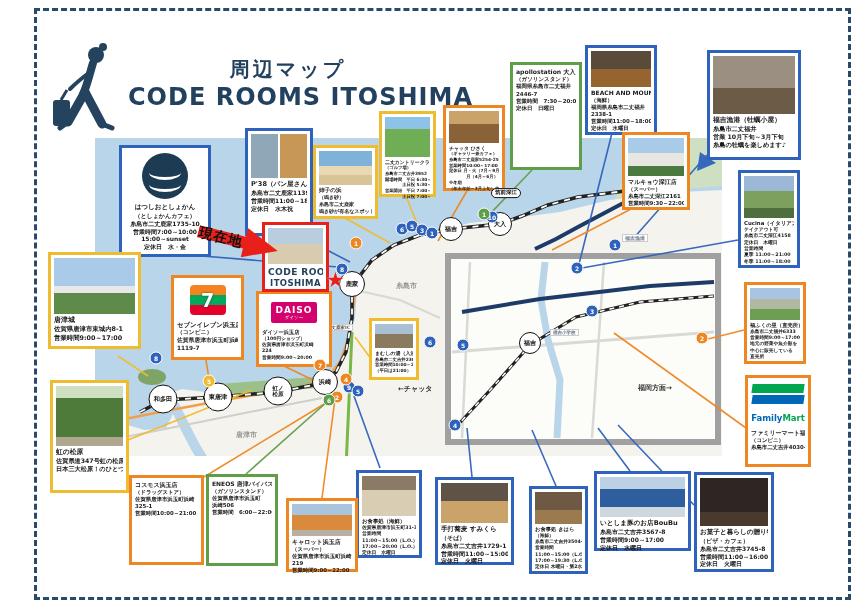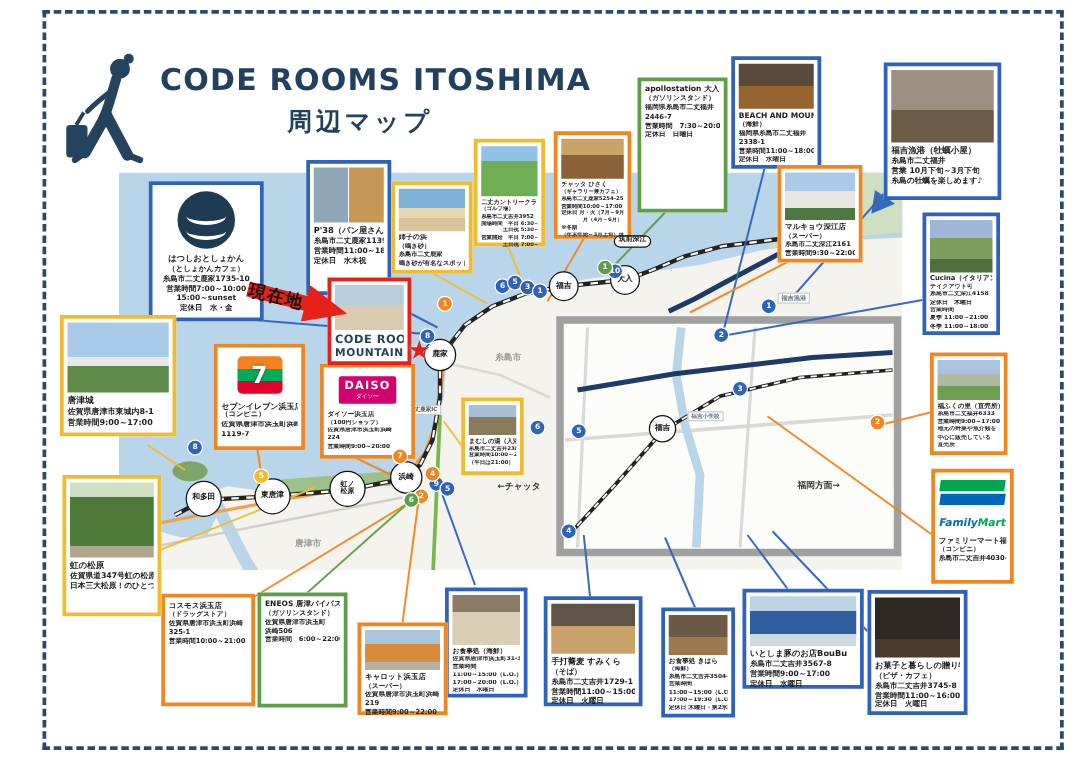--- a/index.html
+++ b/index.html
@@ -24,21 +24,21 @@
   .seven-box{position:relative;width:36px;height:30px;border-radius:4px;background:linear-gradient(180deg,#f58220 0 33%,#00a95c 33% 66%,#e4002b 66%);display:flex;align-items:center;justify-content:center;}
   .seven-box span{color:#fff;font-size:19px;font-weight:900;text-shadow:0 0 2px #064a2c;}
   .daiso-box{background:#d4006e;padding:3px 5px;display:flex;flex-direction:column;align-items:center;border-radius:2px;}
   .daiso-box .main{color:#fff;font-size:9px;font-weight:900;letter-spacing:1px;}
   .daiso-box .sub{color:#fff;font-size:4.5px;}
   .eneos-circle{position:relative;width:36px;height:36px;border-radius:50%;background:radial-gradient(circle at 35% 35%,#ffb400,#e94e1b);display:flex;align-items:center;justify-content:center;}
   .eneos-circle span{color:#fff;font-size:8.5px;font-weight:900;font-style:italic;letter-spacing:.5px;}
   .apollo-wing{width:28px;height:12px;background:linear-gradient(105deg,transparent 0 12%,#e50012 12% 40%,transparent 40% 55%,#e50012 55% 88%,transparent 88%);border-radius:2px;}
   .apollo-word{color:#e50012;font-size:7.5px;font-weight:900;}
   .fm-bar{width:52px;height:9px;transform:skewX(-8deg);}
-  .fm-word{font-size:8.5px;font-weight:900;font-style:italic;}
+  .fm-word{font-size:8.5px;font-weight:900;}
   .cosmos-sub{color:#e6007e;font-size:5px;font-weight:900;font-style:italic;white-space:nowrap;}
   .cosmos-main{background:#e6007e;border-radius:5px;padding:2px 7px;color:#fff;font-size:12px;font-weight:900;letter-spacing:1px;}
   
   .station{position:absolute;transform:translate(-50%,-50%);background:#fff;border:1.6px solid #111;border-radius:50%;display:flex;align-items:center;justify-content:center;font-weight:700;color:#111;z-index:6;text-align:center;white-space:pre-line;line-height:1.05;}
   .station.pill{border-radius:6px;padding:1px 3px;}
   .marker{position:absolute;width:11px;height:11px;border-radius:50%;transform:translate(-50%,-50%);border:1px solid #fff;color:#fff;font-size:6px;font-weight:700;display:flex;align-items:center;justify-content:center;z-index:6;}
   .maplabel{position:absolute;font-weight:700;z-index:3;white-space:nowrap;}
   
   #genzaichi{position:absolute;left:197px;top:226px;width:82px;height:30px;transform:rotate(14deg);z-index:8;}
   #genzaichi .arrow{position:absolute;inset:0;background:#e7211a;clip-path:polygon(0% 30%,58% 30%,58% 0%,100% 50%,58% 100%,58% 70%,0% 70%);}
@@ -126,22 +126,22 @@
     <path d="M40,30 C32,36 26,41 20,47" stroke="#24435f" stroke-width="4" fill="none" stroke-linecap="round"></path>
     <path d="M35,50 L18,80" stroke="#24435f" stroke-width="9" stroke-linecap="round"></path>
     <path d="M35,50 L52,82" stroke="#24435f" stroke-width="9" stroke-linecap="round"></path>
     <path d="M18,80 L10,86" stroke="#24435f" stroke-width="5" stroke-linecap="round"></path>
     <path d="M52,82 L62,86" stroke="#24435f" stroke-width="5" stroke-linecap="round"></path>
     <rect x="3" y="58" width="17" height="26" rx="3" fill="#24435f"></rect>
     <path d="M11,58 L17,48" stroke="#24435f" stroke-width="3" fill="none"></path>
   </svg>
 
   <div id="title-block">
+    <div id="title-line2">周辺マップ</div>
     <div id="title-line1">CODE ROOMS ITOSHIMA</div>
-    <div id="title-line2">周辺マップ</div>
   </div>
 
   <div id="genzaichi">
     <div class="arrow"></div>
     <span class="txt">現在地</span>
   </div>
   <div id="star">★</div>
 
   <div id="cards-layer">
       <div class="card" style="left: 119px; top: 145px; width: 92px; height: 112px; border-color: rgb(47, 98, 187);">
@@ -407,21 +407,21 @@
         <div class="lines">
           <div class="ln" style="font-size: 6.8px;">虹の松原</div>
           <div class="ln" style="font-size: 6.2px;">佐賀県道347号虹の松原線</div>
           <div class="ln" style="font-size: 6.2px;">日本三大松原！のひとつ</div>
         </div>
       </div>
       <div class="card" style="left: 262px; top: 222px; width: 67px; height: 70px; border-color: rgb(231, 33, 26);">
         <div class="photo" style="height: 36px; background: linear-gradient(rgb(184, 206, 222) 0px, rgb(184, 206, 222) 45%, rgb(217, 203, 176) 45%);"></div>
         <div class="lines">
           <div class="ln" style="font-size: 9.1px; text-align: center; color: rgb(34, 65, 94); letter-spacing: 0.4px;">CODE ROOMS</div>
-          <div class="ln" style="font-size: 8.5px; text-align: center; color: rgb(34, 65, 94); letter-spacing: 0.4px;">MOUNTAIN</div>
+          <div class="ln" style="font-size: 8.5px; text-align: center; color: rgb(34, 65, 94); letter-spacing: 0.4px;">ITOSHIMA</div>
         </div>
       </div>
     </div>
   <div id="stations-layer">
       <div class="station" style="left: 163px; top: 399px; width: 27px; height: 27px; font-size: 6.2px;">和多田</div>
       <div class="station" style="left: 218px; top: 397px; width: 27px; height: 27px; font-size: 6.2px;">東唐津</div>
       <div class="station" style="left: 278px; top: 391px; width: 27px; height: 27px; font-size: 5.5px;">虹ノ
 松原</div>
       <div class="station" style="left: 325px; top: 382px; width: 24px; height: 24px; font-size: 6.2px;">浜崎</div>
       <div class="station" style="left: 352px; top: 284px; width: 24px; height: 24px; font-size: 6.2px;">鹿家</div>

